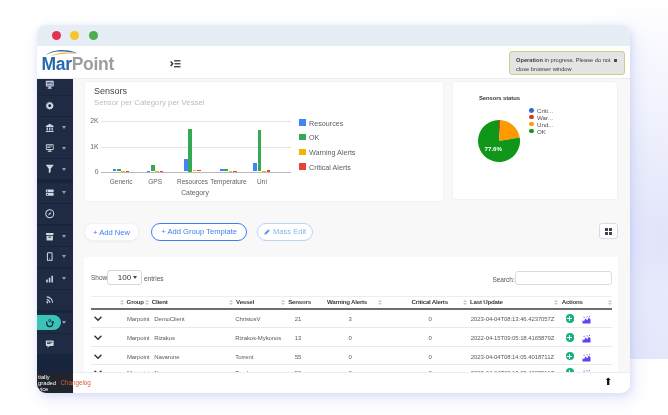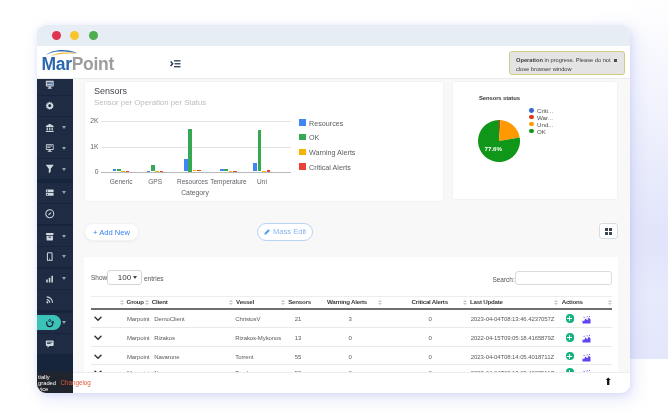--- a/index.html
+++ b/index.html
@@ -229,21 +229,21 @@
             <rect x="1" y="1.6" width="9" height="6.4" rx="1" fill="#cfd6de"></rect>
             <rect x="2.4" y="3.2" width="6.2" height="0.9" fill="#16243c"></rect>
             <rect x="2.4" y="4.9" width="4.2" height="0.9" fill="#16243c"></rect>
             <path d="M3 8 L3 10.2 L5.2 8 Z" fill="#cfd6de"></path>
           </svg>
         </div>
       </div>
   <div class="main">
     <div class="card card1">
       <div class="c1title">Sensors</div>
-      <div class="c1sub">Sensor per Operation per Status</div>
+      <div class="c1sub">Sensor per Category per Vessel</div>
       <div class="grid" style="top:38.5px"></div>
       <div class="grid" style="top:64.5px"></div>
       <div class="grid zero" style="top:89.5px"></div>
       <div class="ylab" style="top:35px; left:1.5px">2K</div>
       <div class="ylab" style="top:61px; left:1.5px">1K</div>
       <div class="ylab" style="top:86px; left:1.5px">0</div>
       <div id="bars">
             <div class="bar" style="left:27.6px; top:87.1px; width:3.7px; height:2.4px; background:#4285f4"></div>
             <div class="bar" style="left:32px; top:86.8px; width:3.7px; height:2.7px; background:#34a853"></div>
             <div class="bar" style="left:36.400000000000006px; top:88.7px; width:3.7px; height:0.8px; background:#f5b400"></div>
@@ -285,20 +285,21 @@
               <path d="M25 25 L45.72 21.58 A21 21 0 1 1 25.00 4.00 Z" fill="#109618"></path>
             </g>
         <text x="10.5" y="34.5" font-size="6.2" font-weight="bold" fill="#fff" font-family="Liberation Sans">77.6%</text>
       </svg>
       <div class="leg2" style="top:25px"><i style="background:#3366cc"></i><span>Criti...</span></div>
       <div class="leg2" style="top:31.9px"><i style="background:#dc3912"></i><span>War...</span></div>
       <div class="leg2" style="top:38.9px"><i style="background:#ff9900"></i><span>Und...</span></div>
       <div class="leg2" style="top:45.9px"><i style="background:#109618"></i><span>OK</span></div>
     </div>
     <div class="btn btn1">+ Add New</div>
+    <div class="btn btn2">+ Add Group Template</div>
     <div class="btn btn3"><svg width="7" height="7" viewBox="0 0 7 7" style="vertical-align:-1px">
             <path d="M0.6 4.9 L4.3 1.2 L5.8 2.7 L2.1 6.4 L0.4 6.6 Z" fill="#5a9bf3"></path>
           </svg> Mass Edit</div>
     <div class="gridbtn">
           <svg width="7" height="7" viewBox="0 0 7 7" style="position:absolute;left:5px;top:3.6px">
       <rect x="0" y="0" width="3" height="3" fill="#3a4652"></rect>
             <rect x="4" y="0" width="3" height="3" fill="#3a4652"></rect>
       <rect x="0" y="4" width="3" height="3" fill="#3a4652"></rect>
             <rect x="4" y="4" width="3" height="3" fill="#3a4652"></rect>
     </svg>

